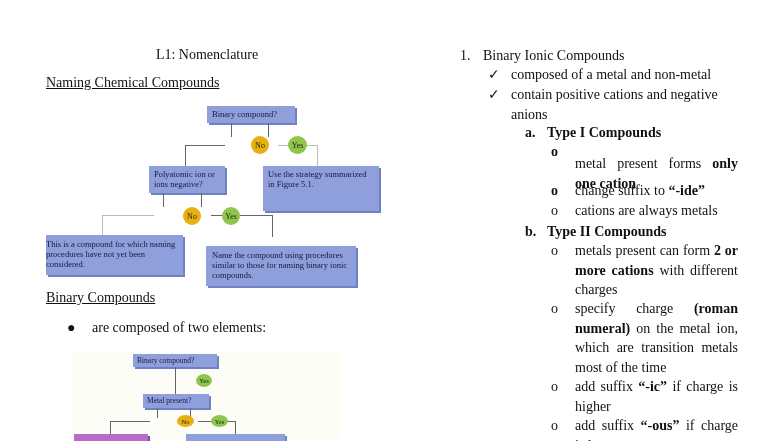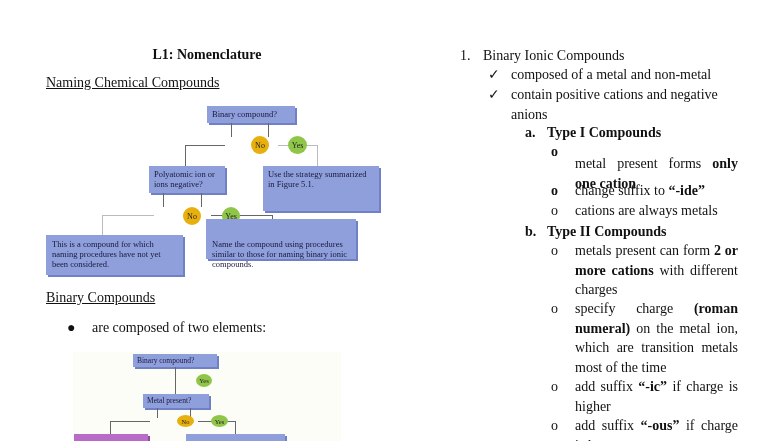--- a/index.html
+++ b/index.html
@@ -1,19 +1,19 @@
 <!DOCTYPE html>
 <html><head>
 <meta charset="utf-8">
 <style>
   html, body { margin: 0; padding: 0; background: #ffffff; }
   body { width: 784px; height: 441px; overflow: hidden; position: relative;
          font-family: "Liberation Serif", "DejaVu Serif", serif; color: #111; }
   .abs { position: absolute; }
-  .title { left: 0; width: 414px; top: 47px; text-align: center; font-weight: bold; font-size: 14px; }
+  .title { left: 0; width: 414px; top: 47px; text-align: center; font-weight: normal; font-size: 14px; }
   .heading-u { font-size: 14px; text-decoration: underline; }
   .txt { font-size: 14px; line-height: 19.5px; }
 
   
   .fc-box { position: absolute; background: #8e9fdc; color: #1a1a3a;
             font-size: 8.5px; line-height: 10px; padding: 3px 5px;
             box-shadow: 2px 2px 0 #6f80c4; box-sizing: border-box; }
   .fc-line { position: absolute; background: #666; }
   .fc-line.light { background: #bbb; }
   .fc-bubble { position: absolute; border-radius: 50%; font-size: 8px;
@@ -45,22 +45,22 @@
 
   <div class="fc-line" style="left:163px; top:193px; width:1px; height:14px;"></div>
   <div class="fc-line" style="left:201px; top:193px; width:1px; height:14px;"></div>
   <div class="fc-line light" style="left:102px; top:215px; width:52px; height:1px;"></div>
   <div class="fc-line light" style="left:102px; top:215px; width:1px; height:22px;"></div>
   <div class="fc-line" style="left:211px; top:215px; width:62px; height:1px;"></div>
   <div class="fc-line" style="left:272px; top:215px; width:1px; height:22px;"></div>
   <div class="fc-bubble no" style="left:154px; top:207px; width:18px; height:18px;">No</div>
   <div class="fc-bubble yes" style="left:193px; top:207px; width:18px; height:18px;">Yes</div>
 
-  <div class="fc-box" style="left:46px; top:235px; width:137px; height:40px; padding:4px 6px;">This is a compound for which naming procedures have not yet been considered.</div>
-  <div class="fc-box" style="left:206px; top:219px; width:150px; height:40px; padding:20px 6px;">Name the compound using procedures similar to those for naming binary ionic compounds.</div>
+  <div class="fc-box" style="left:46px; top:235px; width:137px; height:40px; padding:4px 0;">This is a compound for which naming procedures have not yet been considered.</div>
+  <div class="fc-box" style="left:206px; top:246px; width:150px; height:40px; padding:4px 6px;">Name the compound using procedures similar to those for naming binary ionic compounds.</div>
 </div>
 
 <div class="abs heading-u" style="left:46px; top:290px;">Binary Compounds</div>
 <div class="abs txt" style="left:67px; top:318px;">●</div>
 <div class="abs txt" style="left:92px; top:318px;">are composed of two elements:</div>
 
 <div>
   <div class="abs" style="left:73px; top:352px; width:268px; height:89px; background:#fdfdf8;"></div>
   <div class="fc-box" style="left:133px; top:354px; width:84px; height:13px; font-size:7.5px; line-height:7px; padding:3px 4px;">Binary compound?</div>
   <div class="fc-line" style="left:175px; top:367px; width:1px; height:28px;"></div>

